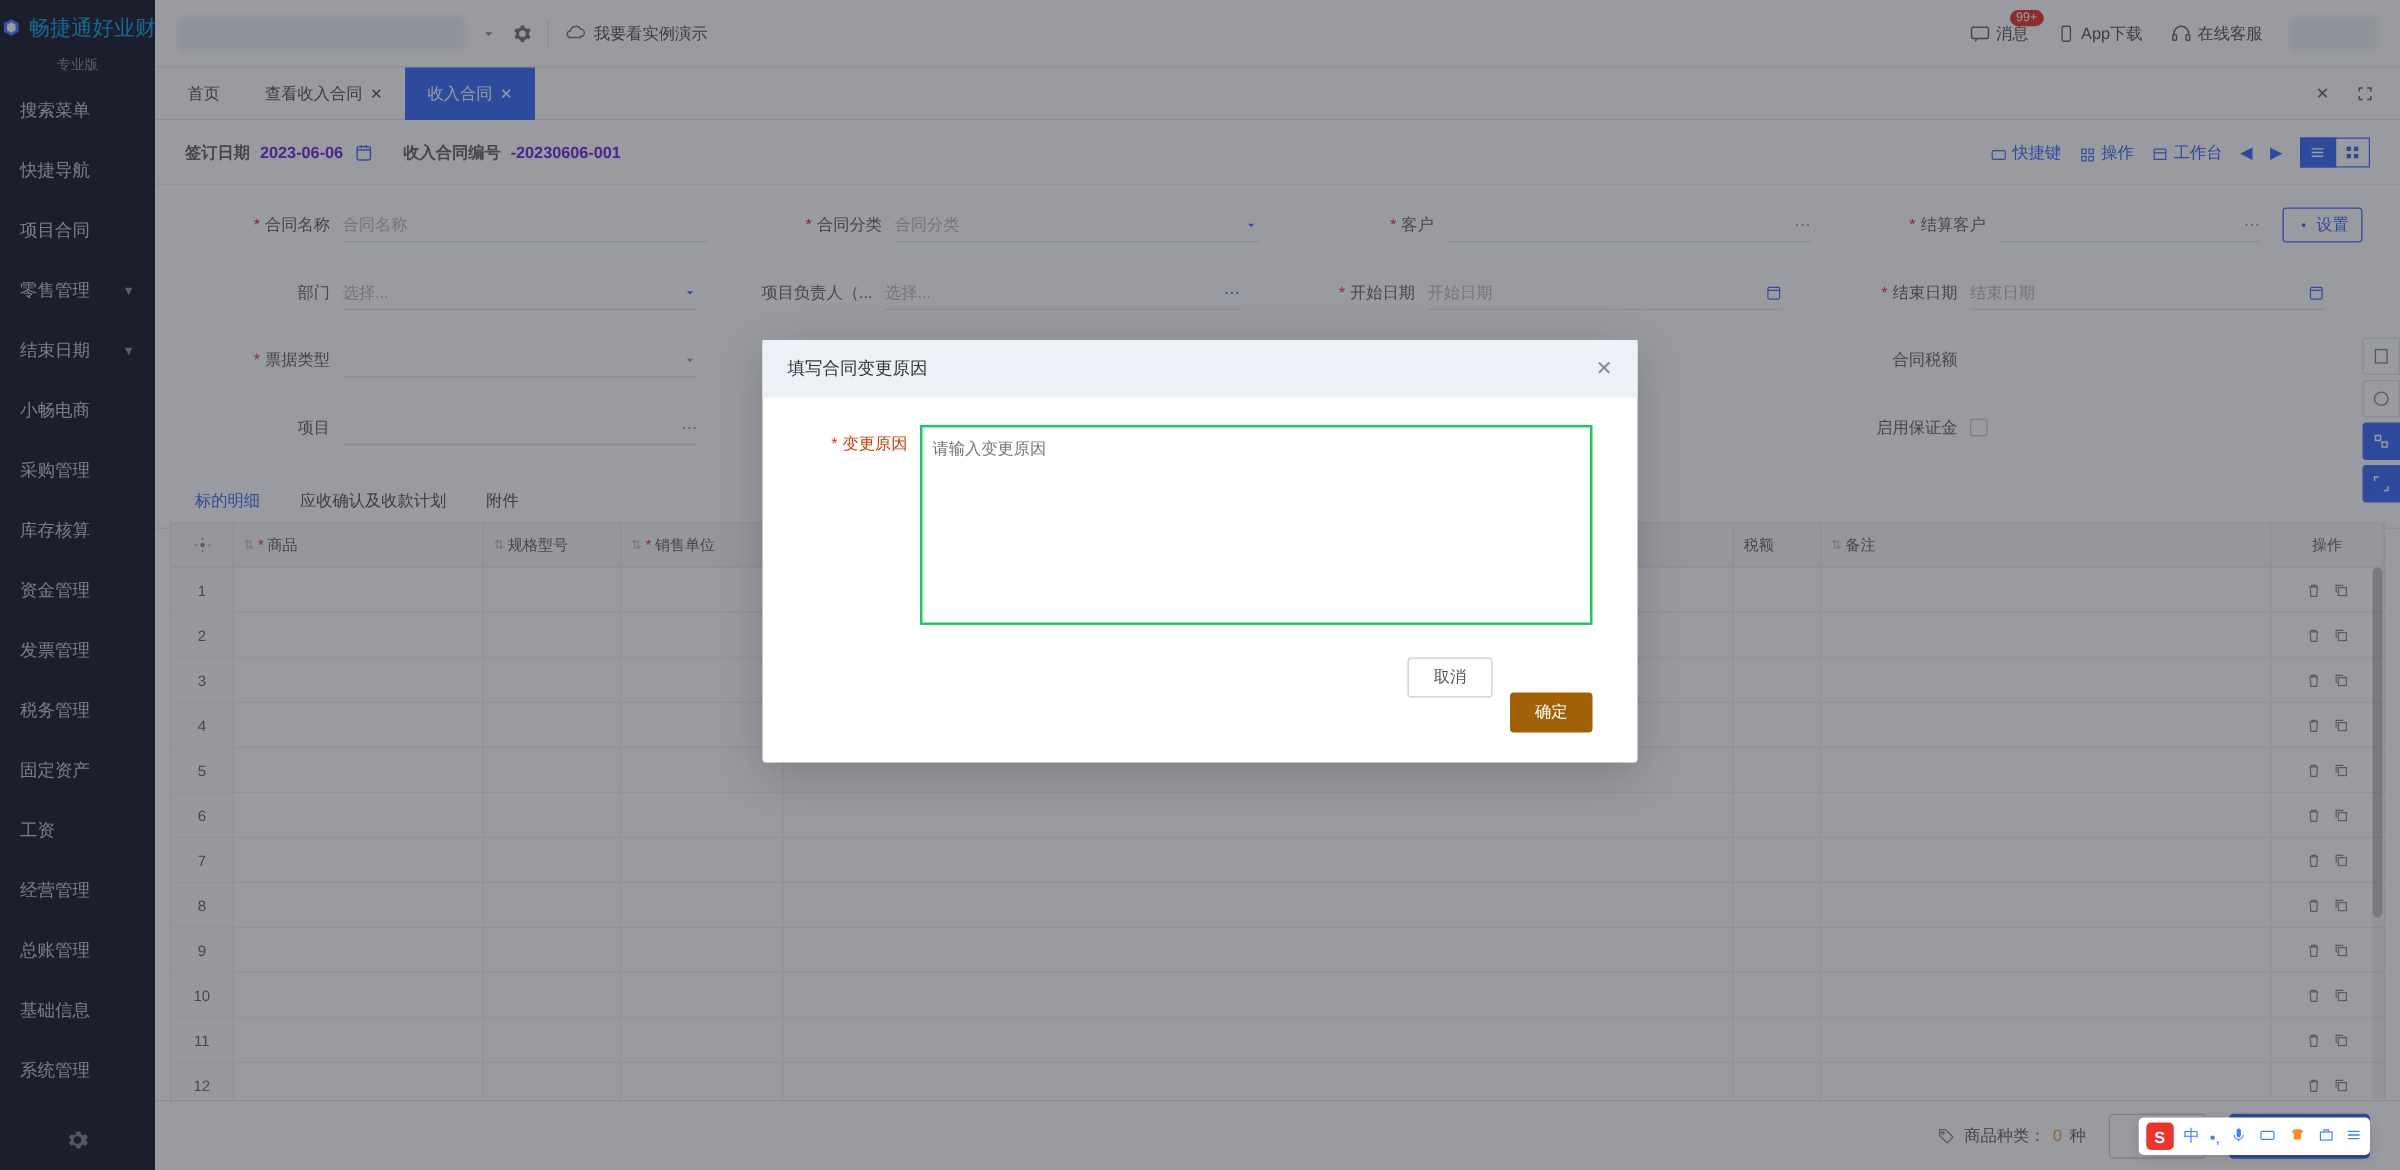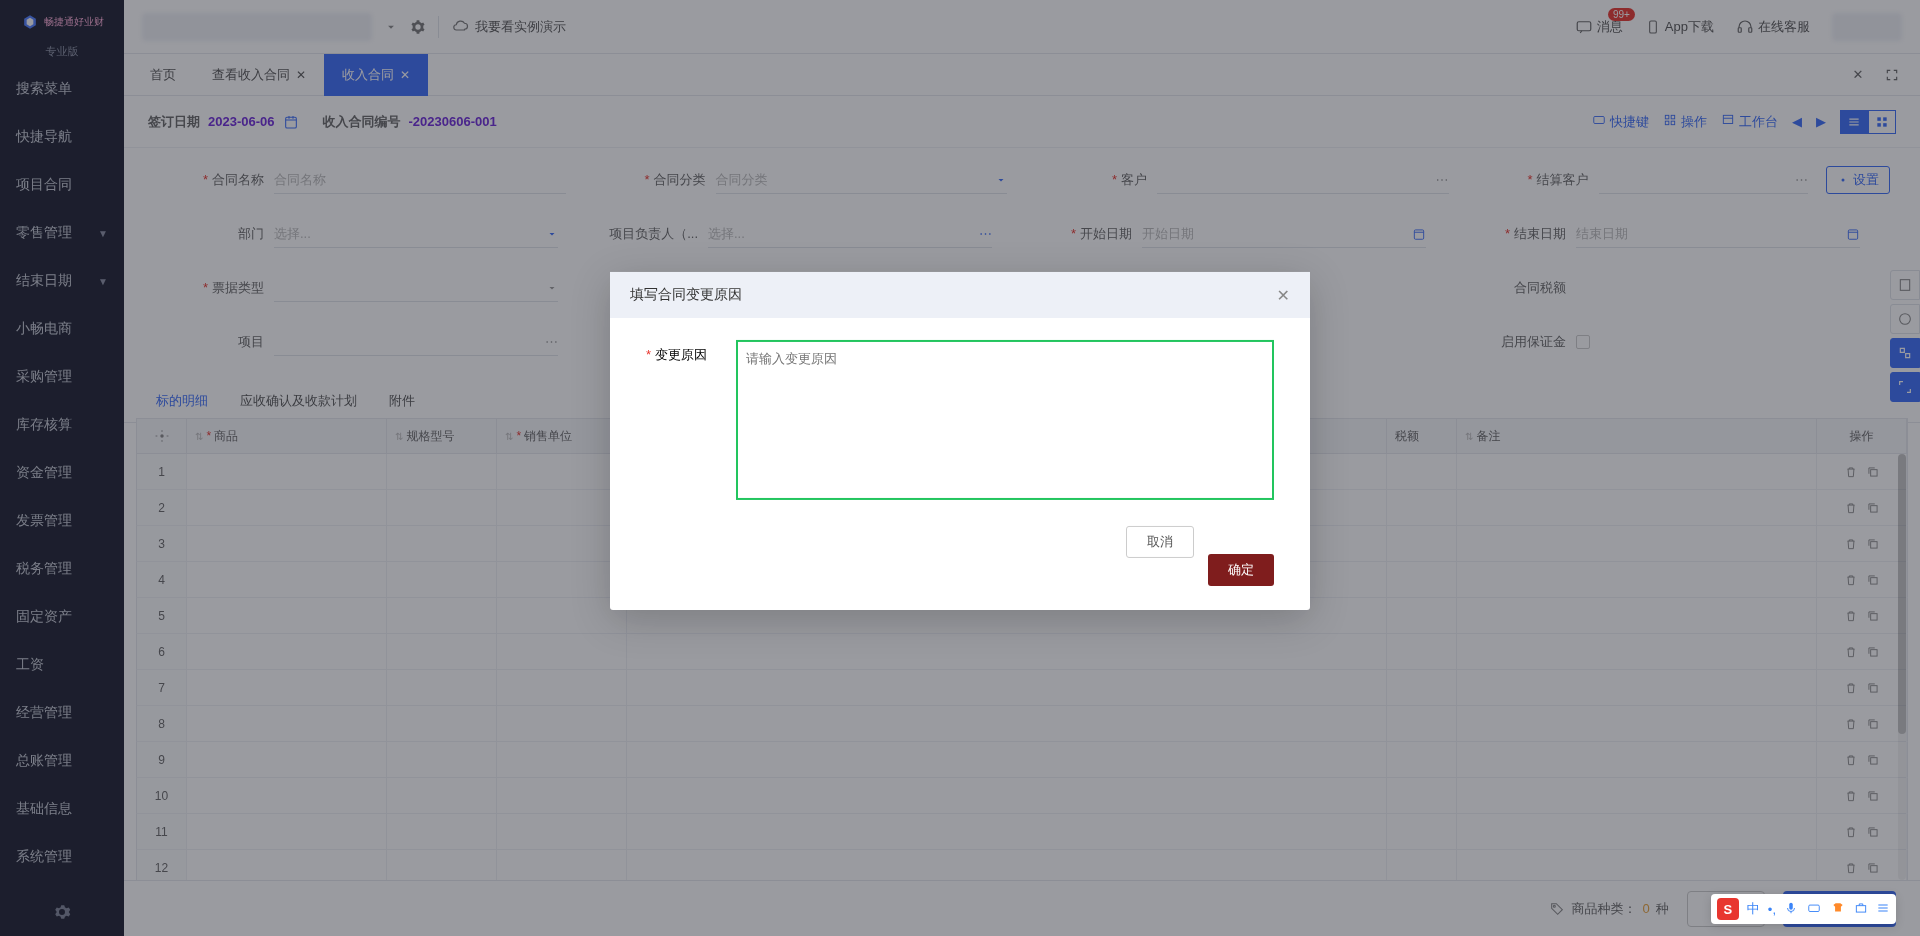--- a/index.html
+++ b/index.html
@@ -2,21 +2,21 @@
 <html><head>
 <meta charset="utf-8">
 <style>
 * { margin: 0; padding: 0; box-sizing: border-box; font-family: "Microsoft YaHei", -apple-system, sans-serif; }
 body { width: 1920px; height: 936px; overflow: hidden; background: #f0f2f5; font-size: 13px; color: #333; position: relative; }
 
 
 .sidebar { position: absolute; left: 0; top: 0; width: 124px; height: 100%; background: #1a1d2e; color: #c6c9d4; z-index: 5; }
 .sidebar-logo { height: 44px; display: flex; align-items: center; justify-content: center; padding: 0 8px; gap: 4px; }
 .sidebar-logo svg { flex-shrink: 0; }
-.sidebar-logo-text { font-size: 10px; color: #f9a8d4; white-space: nowrap; }
+.sidebar-logo-text { font-size: 17px; color: #0ea5e9; white-space: nowrap; }
 .sidebar-sub { text-align: center; font-size: 11px; color: #8a8fa3; padding-bottom: 6px; }
 .sidebar-item { height: 48px; display: flex; align-items: center; padding: 0 16px; font-size: 14px; cursor: pointer; justify-content: space-between; }
 .sidebar-chevron { font-size: 10px; color: #8a8fa3; }
 .sidebar-gear { position: absolute; bottom: 12px; left: 50%; transform: translateX(-50%); color: #8a8fa3; cursor: pointer; }
 
 
 .header { position: absolute; left: 124px; right: 0; top: 0; height: 54px; background: #fff; display: flex; align-items: center; padding: 0 18px; justify-content: space-between; border-bottom: 1px solid #e5e7ed; }
 .header-left { display: flex; align-items: center; gap: 12px; }
 .org-box { width: 230px; height: 28px; background: #eef0f5; border-radius: 4px; filter: blur(2px); }
 .header-demo { display: flex; align-items: center; gap: 6px; color: #555; cursor: pointer; }
@@ -31,21 +31,21 @@
 .tab.active { background: #3a6cf8; color: #fff; }
 .tab-close { font-size: 12px; cursor: pointer; }
 .tabs-right { margin-left: auto; display: flex; align-items: center; gap: 10px; padding-right: 8px; }
 .icon-btn { width: 24px; height: 24px; display: flex; align-items: center; justify-content: center; cursor: pointer; color: #666; }
 
 
 .toolbar { position: absolute; left: 124px; right: 0; top: 96px; height: 52px; background: #fff; display: flex; align-items: center; padding: 0 24px; border-bottom: 1px solid #eef0f5; }
 .tl-item { display: flex; align-items: center; gap: 8px; margin-right: 24px; color: #666; font-weight: bold; }
 .tl-value { color: #6d28d9; }
 .tl-right { margin-left: auto; display: flex; align-items: center; gap: 14px; color: #3a6cf8; }
-.tl-link { cursor: pointer; display: flex; align-items: flex-start; gap: 4px; font-size: 13px; }
+.tl-link { cursor: pointer; display: flex; align-items: flex-end; gap: 4px; font-size: 13px; }
 .arrow-btn { color: #3a6cf8; cursor: pointer; }
 .view-toggle { display: flex; }
 .vt { width: 28px; height: 24px; border: 1px solid #3a6cf8; display: flex; align-items: center; justify-content: center; cursor: pointer; }
 .vt.active { background: #3a6cf8; color: #fff; }
 
 
 .form-area { position: absolute; left: 124px; right: 0; top: 148px; bottom: 56px; background: #fff; overflow: hidden; }
 .form-rows { padding: 18px 30px 0; }
 .form-row { display: flex; margin-bottom: 26px; }
 .form-field { flex: 1; display: flex; align-items: center; min-width: 0; padding-right: 30px; }
@@ -104,27 +104,27 @@
 .ime-i { color: #3a84f8; }
 .ime-i.orange { color: #ff8a2a; }
 
 
 .overlay { position: absolute; inset: 0; background: rgba(30,34,45,.45); z-index: 50; }
 .modal { position: absolute; left: 50%; top: 50%; transform: translate(-50%, -58%); width: 700px; background: #fff; border-radius: 3px; box-shadow: 0 10px 40px rgba(0,0,0,.2); z-index: 60; }
 .modal-hd { height: 46px; background: #edf0f7; display: flex; align-items: center; padding: 0 20px; justify-content: space-between; color: #333; font-size: 14px; }
 .modal-close { cursor: pointer; color: #888; font-size: 16px; }
 .modal-bd { padding: 22px 36px 14px; }
 .modal-row { display: flex; gap: 10px; }
-.modal-label { width: 80px; padding-top: 6px; color: #000000; }
+.modal-label { width: 80px; text-align: right; padding-top: 6px; color: #c2410c; }
 .modal-label::before { content: "*"; color: #e8362f; margin-right: 4px; }
 .modal-ta { flex: 1; height: 160px; border: 2px solid #22c55e; padding: 8px; font-size: 13px; resize: none; outline: none; }
 .modal-ft { padding: 12px 36px 24px; display: flex; justify-content: flex-end; gap: 14px; }
 .mbtn { height: 32px; padding: 0 20px; border-radius: 3px; cursor: pointer; display: flex; align-items: center; font-size: 13px; }
 .mbtn-cancel { border: 1px solid #ccc; background: #fff; color: #555; }
-.mbtn-ok { background: #7f1d1d; color: #fff; margin-top: 28px; }
+.mbtn-ok { background: #a16207; color: #fff; margin-top: 28px; }
 </style>
 </head>
 <body>
 
 <div class="sidebar">
   <div class="sidebar-logo">
     <svg width="20" height="20" viewBox="0 0 24 24">
         <path fill="#4d7dff" d="M12 4l7 4v8l-7 4-7-4V8z"></path>
         <path fill="#fff" d="M12 7l4 2.3v5.4L12 17l-4-2.3V9.3z"></path>
       </svg>

